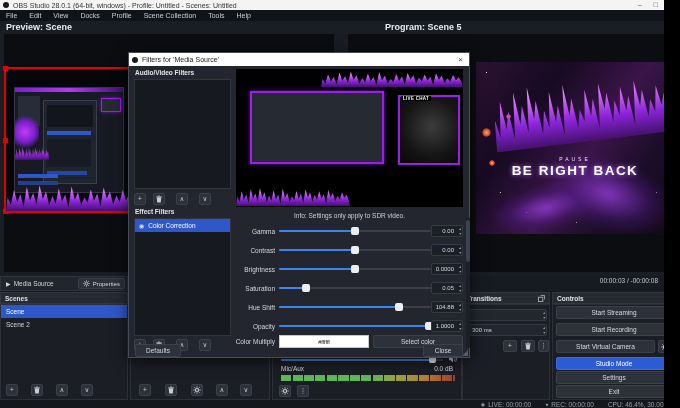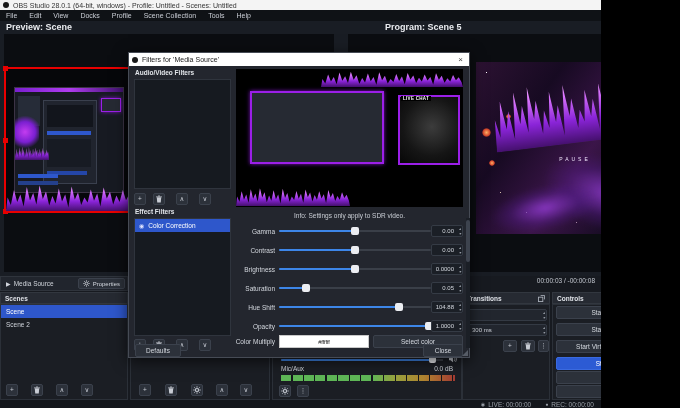--- a/index.html
+++ b/index.html
@@ -1,20 +1,20 @@
 <!DOCTYPE html>
 <html><head>
 <meta charset="utf-8">
 <style>
   :root{
     --spikes: polygon(0 100%,1% 55%,3% 80%,5% 30%,7% 70%,9% 45%,11% 85%,13% 20%,15% 65%,17% 40%,19% 78%,21% 15%,23% 60%,25% 35%,27% 82%,29% 50%,31% 75%,33% 25%,35% 68%,37% 45%,39% 88%,41% 18%,43% 62%,45% 38%,47% 80%,49% 55%,51% 72%,53% 28%,55% 66%,57% 42%,59% 85%,61% 22%,63% 58%,65% 36%,67% 78%,69% 48%,71% 70%,73% 30%,75% 64%,77% 44%,79% 86%,81% 24%,83% 60%,85% 38%,87% 76%,89% 52%,91% 70%,93% 34%,95% 62%,97% 46%,99% 74%,100% 100%);
   }
   *{margin:0;padding:0;box-sizing:border-box}
   body{background:#000;font-family:"Liberation Sans",sans-serif;}
-  #app{position:relative;width:601px;height:408px;background:#171a20;overflow:hidden;font-family:"Liberation Sans",sans-serif;}
+  #app{position:relative;width:664px;height:408px;background:#171a20;overflow:hidden;font-family:"Liberation Sans",sans-serif;}
   .abs{position:absolute}
   
   #titlebar{left:0;top:0;width:680px;height:10px;background:#f4f4f4;display:flex;align-items:center;color:#333;font-size:7px}
   .appicon{width:6px;height:6px;border-radius:50%;background:#1a1a1a;margin:0 4px 0 3px;flex:0 0 auto}
   #win-controls{margin-left:auto;display:flex;gap:12px;padding-right:6px;color:#555;font-size:7px;line-height:10px}
   
   #menubar{left:0;top:10px;width:680px;height:11px;background:#0f1216;display:flex;align-items:center;gap:0;color:#c9cdd5;font-size:7px}
   #menubar span{padding:0 6px}
   
   #main{left:0;top:21px;width:680px;height:255px;background:#191d24}
@@ -143,20 +143,21 @@
     <div class="abs canvas" style="left:348px;top:13px;width:328px;height:238px">
       <div id="brb" class="abs">
         <div class="abs sparkles"></div>
         <div class="orb" style="left:6px;top:66px;width:9px;height:9px"></div>
         <div class="orb" style="left:13px;top:98px;width:6px;height:6px"></div>
         <div class="orb" style="left:30px;top:52px;width:5px;height:5px"></div>
         <div class="swirl" style="left:66px;top:96px;width:132px;height:72px;transform:rotate(18deg)"></div>
         <div class="swirl" style="left:14px;top:124px;width:110px;height:44px;transform:rotate(-12deg)"></div>
         <div class="viz abs" style="left:16px;top:8px;width:178px;height:72px;transform:rotate(-7deg)"></div>
         <div id="brb-pause" class="abs">PAUSE</div>
+        <div id="brb-text" class="abs">BE RIGHT BACK</div>
       </div>
     </div>
   </div>
 
   <div id="ctxbar" class="abs">
     <span style="padding:0 3px 0 5px;font-size:6px">▶</span>
     <span>Media Source</span>
     <span class="ctxbtn">
       <svg width="7" height="7" viewBox="0 0 10 10">
           <circle cx="5" cy="5" r="2" fill="none" stroke="#c8ccd4" stroke-width="1.3"></circle>

